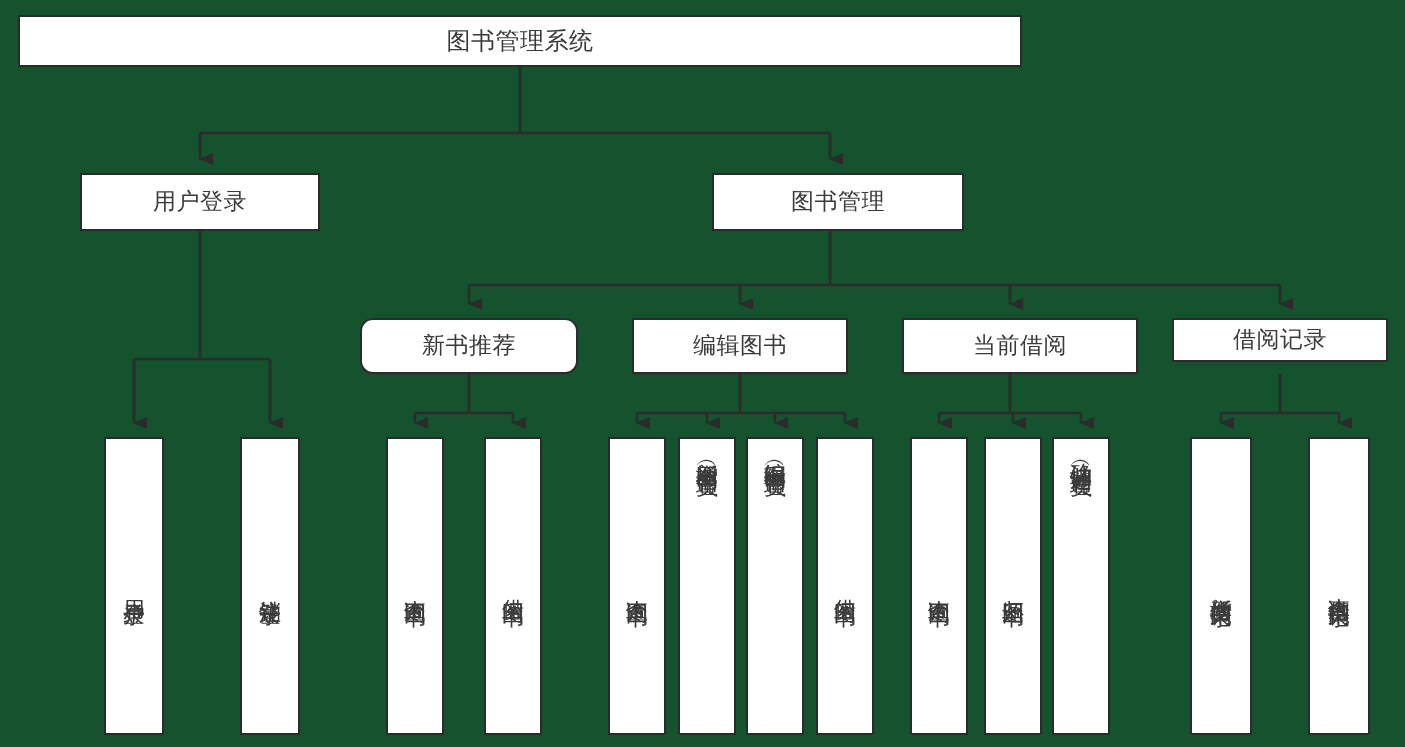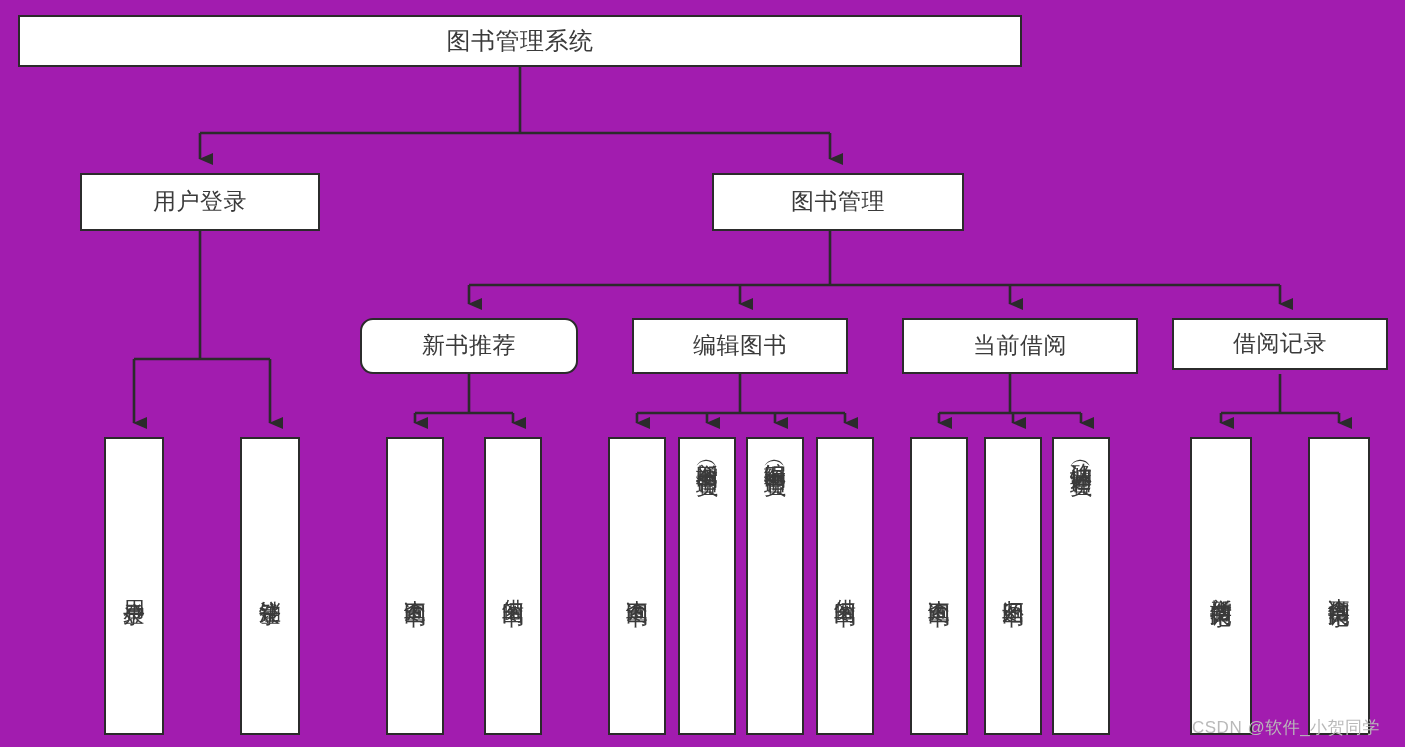--- a/index.html
+++ b/index.html
@@ -8,21 +8,21 @@
     padding: 0;
     background: #ffffff;
   }
   body {
     font-family: "Liberation Sans", "DejaVu Sans", sans-serif;
   }
   #canvas {
     position: relative;
     width: 1405px;
     height: 747px;
-    background: #a21caf;
+    background: #14532d;
     overflow: hidden;
     text-align: center;
   }
   #edges {
     position: absolute;
     left: 0;
     top: 0;
     width: 1405px;
     height: 747px;
     pointer-events: none;
@@ -135,21 +135,21 @@
       </div>
       <div class="node horiz" style="left: 360px; top: 318px; width: 218px; height: 56px; border-radius: 13px;">
         <span class="lbl">新书推荐</span>
       </div>
       <div class="node horiz" style="left: 632px; top: 318px; width: 216px; height: 56px;">
         <span class="lbl">编辑图书</span>
       </div>
       <div class="node horiz" style="left: 902px; top: 318px; width: 236px; height: 56px;">
         <span class="lbl">当前借阅</span>
       </div>
-      <div class="node horiz" style="left: 1172px; top: 318px; width: 216px; height: 52px;">
+      <div class="node horiz" style="left: 1172px; top: 318px; width: 216px; height: 44px;">
         <span class="lbl">借阅记录</span>
       </div>
       <div class="node vert centered" style="left: 104px; top: 437px; width: 60px; height: 298px;">
         <span class="lbl">用户登录</span>
       </div>
       <div class="node vert centered" style="left: 240px; top: 437px; width: 60px; height: 298px;">
         <span class="lbl">注销登录</span>
       </div>
       <div class="node vert centered" style="left: 386px; top: 437px; width: 58px; height: 298px;">
         <span class="lbl">查询图书</span>
@@ -179,15 +179,14 @@
         <span class="lbl">确认归还（管理员）</span>
       </div>
       <div class="node vert centered" style="left: 1190px; top: 437px; width: 62px; height: 298px;">
         <span class="lbl">新增借阅记录</span>
       </div>
       <div class="node vert centered" style="left: 1308px; top: 437px; width: 62px; height: 298px;">
         <span class="lbl">查询借阅记录</span>
       </div>
     </div>
 
-  <div class="watermark" style="left: 1192px; top: 716px;">CSDN @软件_小贺同学</div>
 
 </div>
 
 </body></html>

